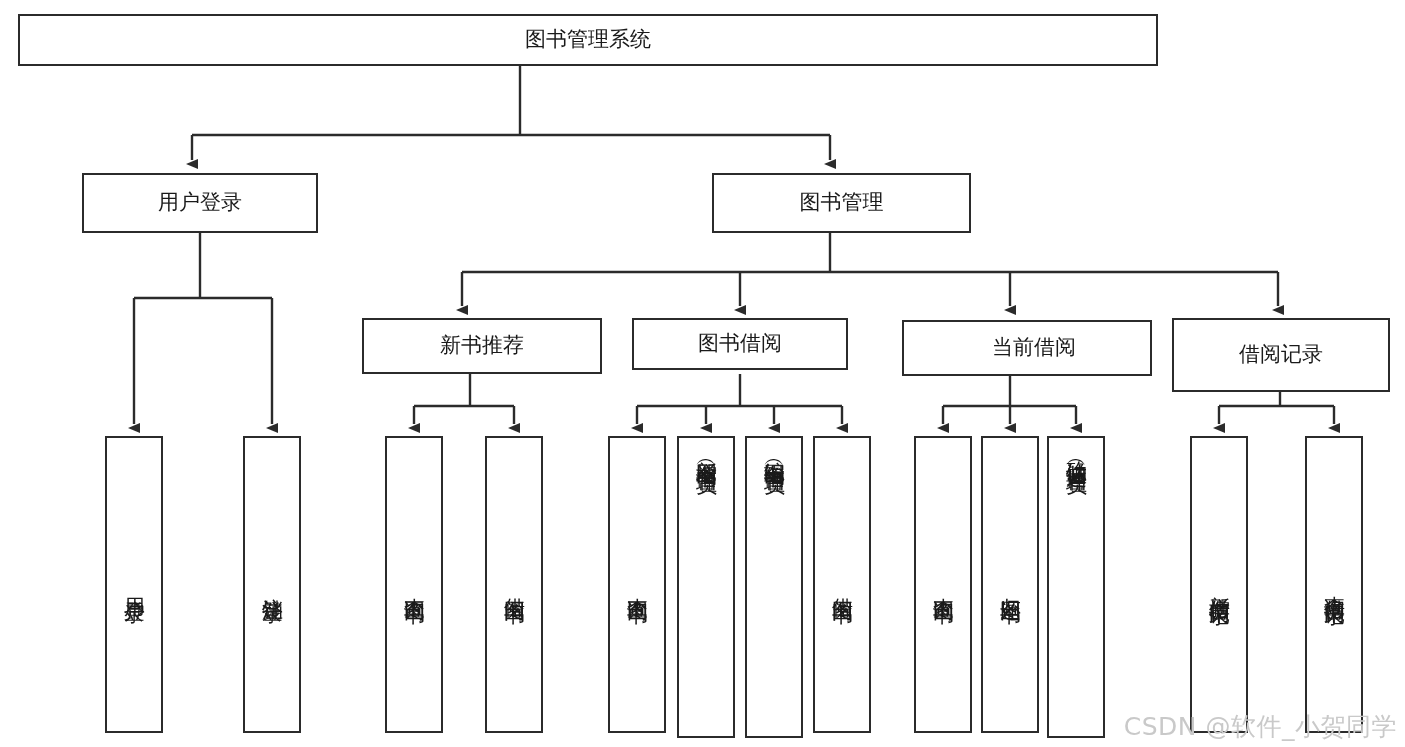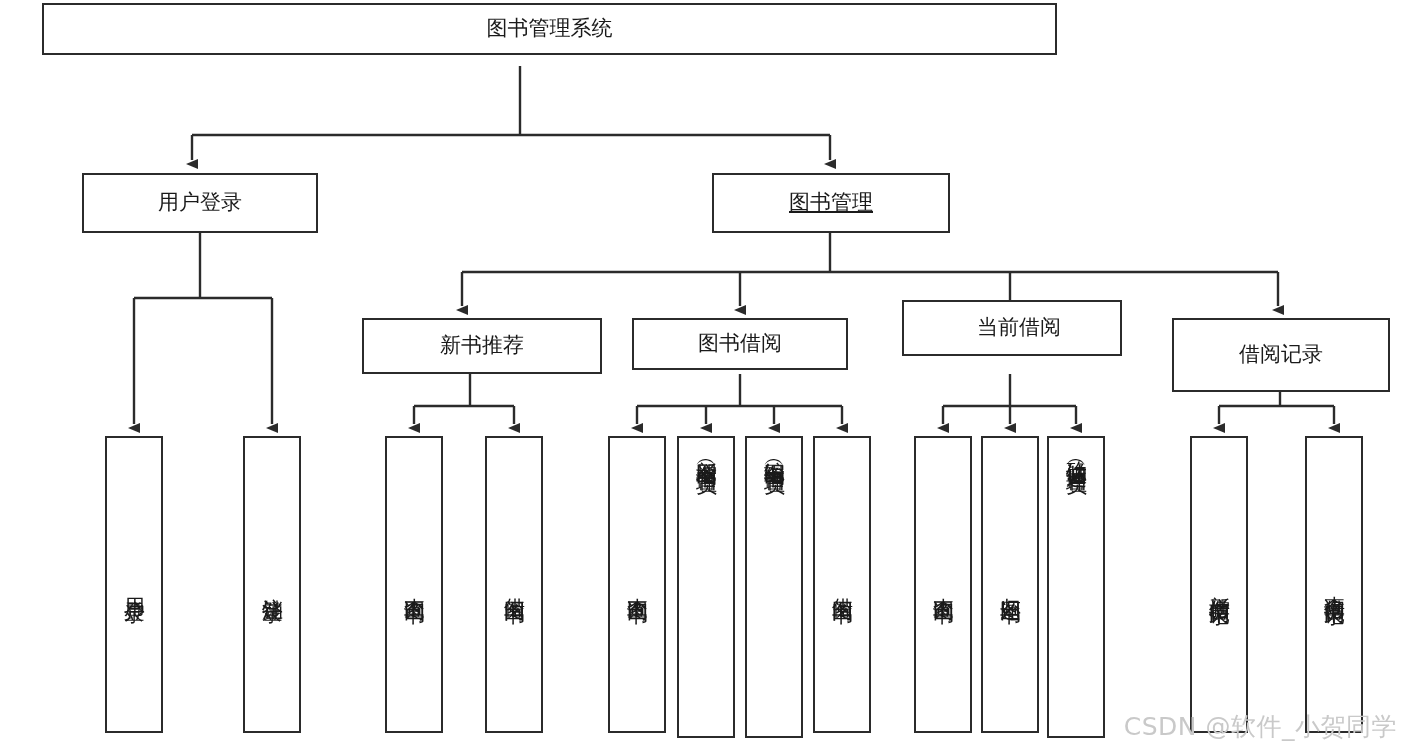--- a/index.html
+++ b/index.html
@@ -121,38 +121,38 @@
       <path d="M1010,406 L1010,424" marker-end="url(#arrow)"></path>
       <path d="M1076,406 L1076,424" marker-end="url(#arrow)"></path>
 
       <path d="M1280,374 L1280,406"></path>
       <path d="M1219,406 L1334,406"></path>
       <path d="M1219,406 L1219,424" marker-end="url(#arrow)"></path>
       <path d="M1334,406 L1334,424" marker-end="url(#arrow)"></path>
     </g>
   </svg>
 
-  <div class="node root horizontal" style="left:18px; top:3px; width:1015px; height:52px;margin-left:24px;">
+  <div class="node root horizontal" style="left:18px; top:14px; width:1140px; height:52px;">
     <span class="label">图书管理系统</span>
   </div>
 
   <div class="node horizontal" style="left:82px; top:173px; width:236px; height:60px;">
     <span class="label">用户登录</span>
   </div>
-  <div class="node horizontal" style="left:712px; top:173px; width:238px; height:60px;text-decoration:underline;">
+  <div class="node horizontal" style="left:712px; top:173px; width:259px; height:60px;">
     <span class="label">图书管理</span>
   </div>
 
   <div class="node horizontal" style="left:362px; top:318px; width:240px; height:56px;">
     <span class="label">新书推荐</span>
   </div>
   <div class="node horizontal" style="left:632px; top:318px; width:216px; height:52px;">
     <span class="label">图书借阅</span>
   </div>
-  <div class="node horizontal" style="left:902px; top:300px; width:220px; height:56px;padding-left:14px;">
+  <div class="node horizontal" style="left:902px; top:320px; width:250px; height:56px;padding-left:14px;">
     <span class="label">当前借阅</span>
   </div>
   <div class="node horizontal" style="left:1172px; top:318px; width:218px; height:74px;">
     <span class="label">借阅记录</span>
   </div>
 
   <div class="node vertical centered" style="left:105px; top:436px; width:58px; height:297px;">
     <span class="label">用户登录</span>
   </div>
   <div class="node vertical centered" style="left:243px; top:436px; width:58px; height:297px;">

